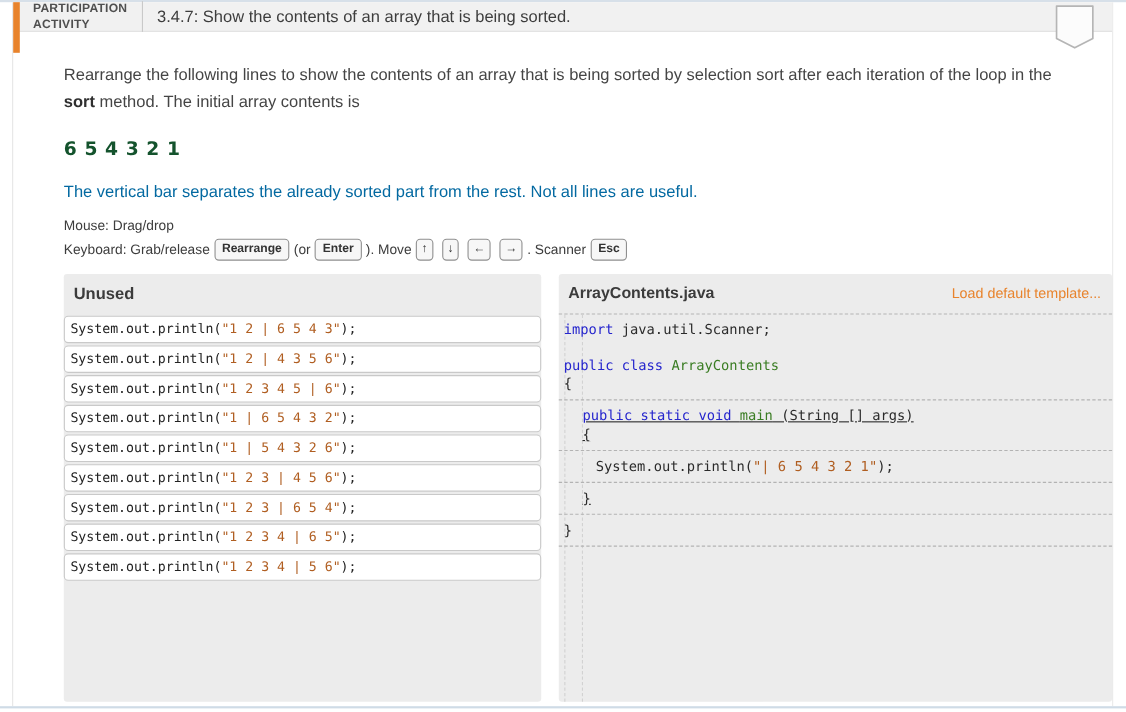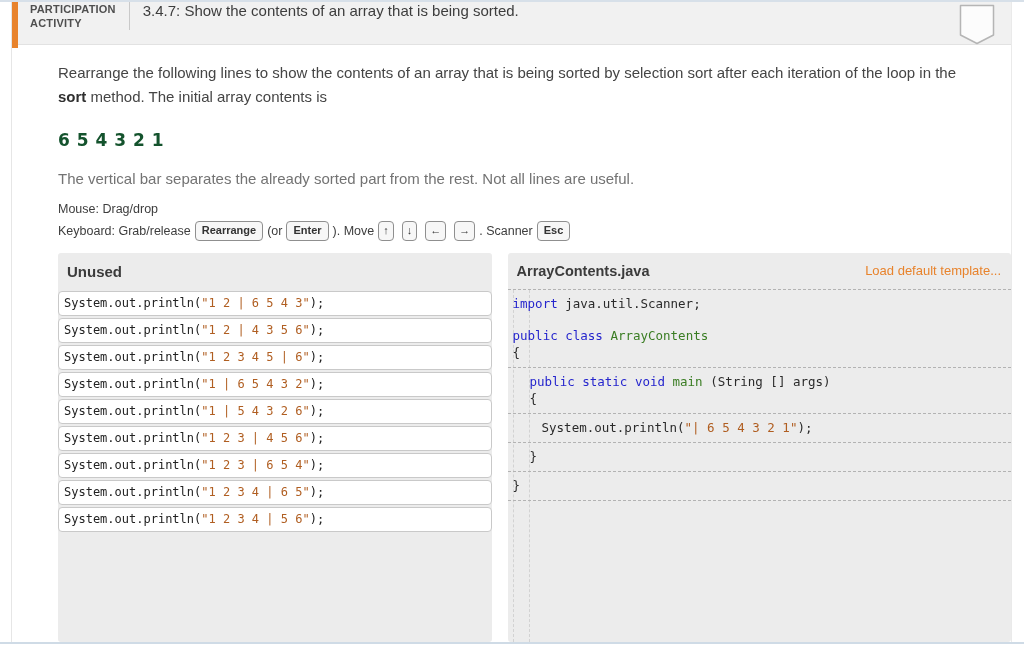--- a/index.html
+++ b/index.html
@@ -10,36 +10,36 @@
   }
   .topline { height:2px; background:#d7e0e9; }
   .bottomline { height:2px; background:#cfdbe6; }
   .container {
     margin-left:11px; width:1001px; height:640px; background:#ffffff;
     border-left:1px solid #e6e6e6; border-right:1px solid #eaeaea;
   }
 
   
   .activity-header {
-    position:relative; height:43px; background:#f1f1f1;
-    border-bottom:1px solid #e2e2e2; display:flex; 
+    position:relative; height:27px; background:#f1f1f1;
+    border-bottom:1px solid #e2e2e2; display:flex; align-items:center;
   }
   .orange-bar { position:absolute; left:0; top:0; width:6px; height:46px; background:#e8832c; }
   .badge { margin-left:18px; font-size:11px; font-weight:bold; color:#4f4f4f; line-height:1.3; letter-spacing:.2px; }
   .hdr-divider { width:1px; height:28px; background:#c9c9c9; margin:0 13px; }
   .hdr-title { font-size:15px; color:#3d3d3d; }
   .bookmark { position:absolute; right:16px; top:2px; cursor:pointer; }
 
   
-  .content { padding:16px 0 0 46px; }
+  .content { padding:28px 0 0 46px; }
   .intro { width:908px; font-size:15px; color:#454545; line-height:1.62; margin:0; }
   .intro b { color:#2f2f2f; }
   .array-values { margin-top:20px; font-size:17px; font-weight:bold; color:#14532d;
     font-family:"DejaVu Sans", sans-serif; letter-spacing:.5px; }
-  .note { margin-top:20px; font-size:15px; color:#737373; margin-bottom:0; }
+  .note { margin-top:20px; font-size:15px; color:#0369a1; margin-bottom:0; }
   .controls { margin-top:15px; font-size:12.5px; color:#3d3d3d; }
   .kbd-row { margin-top:5px; display:flex; align-items:center; flex-wrap:nowrap; }
   kbd {
     font-family:"Liberation Sans", sans-serif; font-size:11px; font-weight:bold; color:#333;
     background:#f7f7f7; border:1px solid #8f8f8f; border-radius:4px;
     padding:1px 6px; margin:0 4px; display:inline-block; line-height:1.45;
   }
   .kbd-arrow { padding:1px 4px; }
 
   
@@ -63,21 +63,21 @@
   .load-link { color:#e8832c; font-size:13px; text-decoration:none; cursor:pointer; }
   .code-area {
     position:relative; flex:1; border-top:1px dashed #b3b3b3;
     font-family:"DejaVu Sans Mono", monospace; font-size:12.5px; color:#2b2b2b;
   }
   .vguide { position:absolute; top:0; bottom:0; width:0; border-left:1px dashed #d2d2d2; }
   .v1 { left:5px; } .v2 { left:21px; }
   .zone { border-bottom:1px dashed #b3b3b3; padding:5px 0 6px 5px; position:relative; }
   .cl { line-height:17px; white-space:pre; }
   .blankline { height:15px; }
-  .ind1 { padding-left:17px; }
+  .ind1 { padding-left:17px;text-decoration:underline; }
   .ind2 { padding-left:29px; }
 </style>
 </head>
 <body>
 
 <div class="topline"></div>
 
 <div class="container">
 
   <div class="activity-header">

